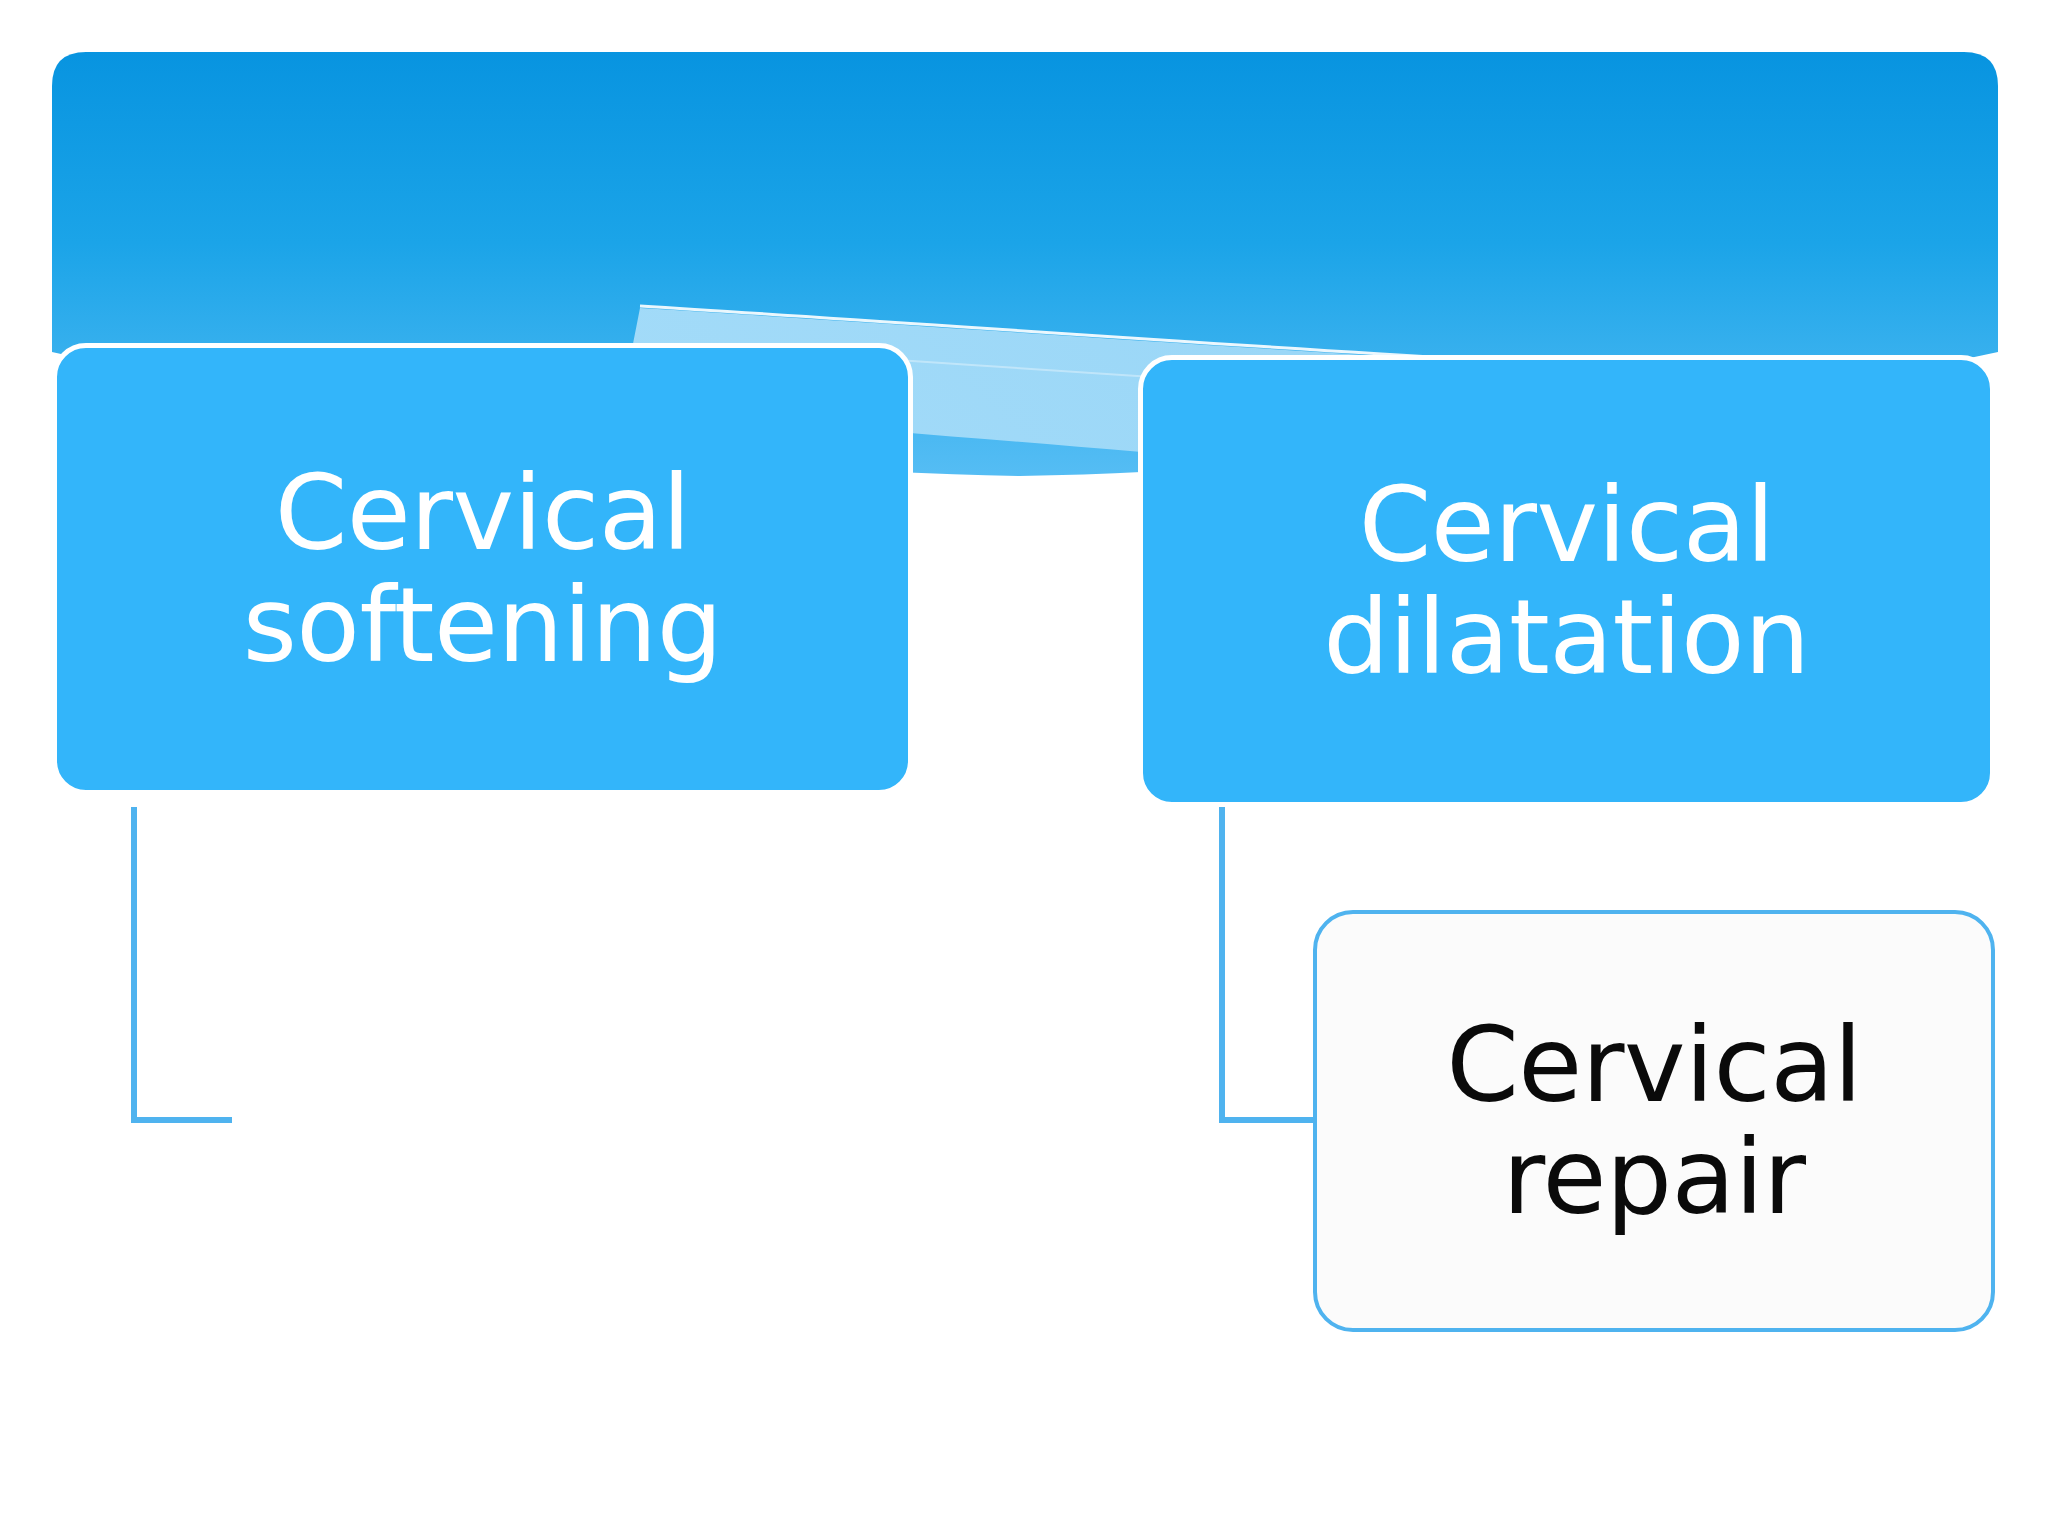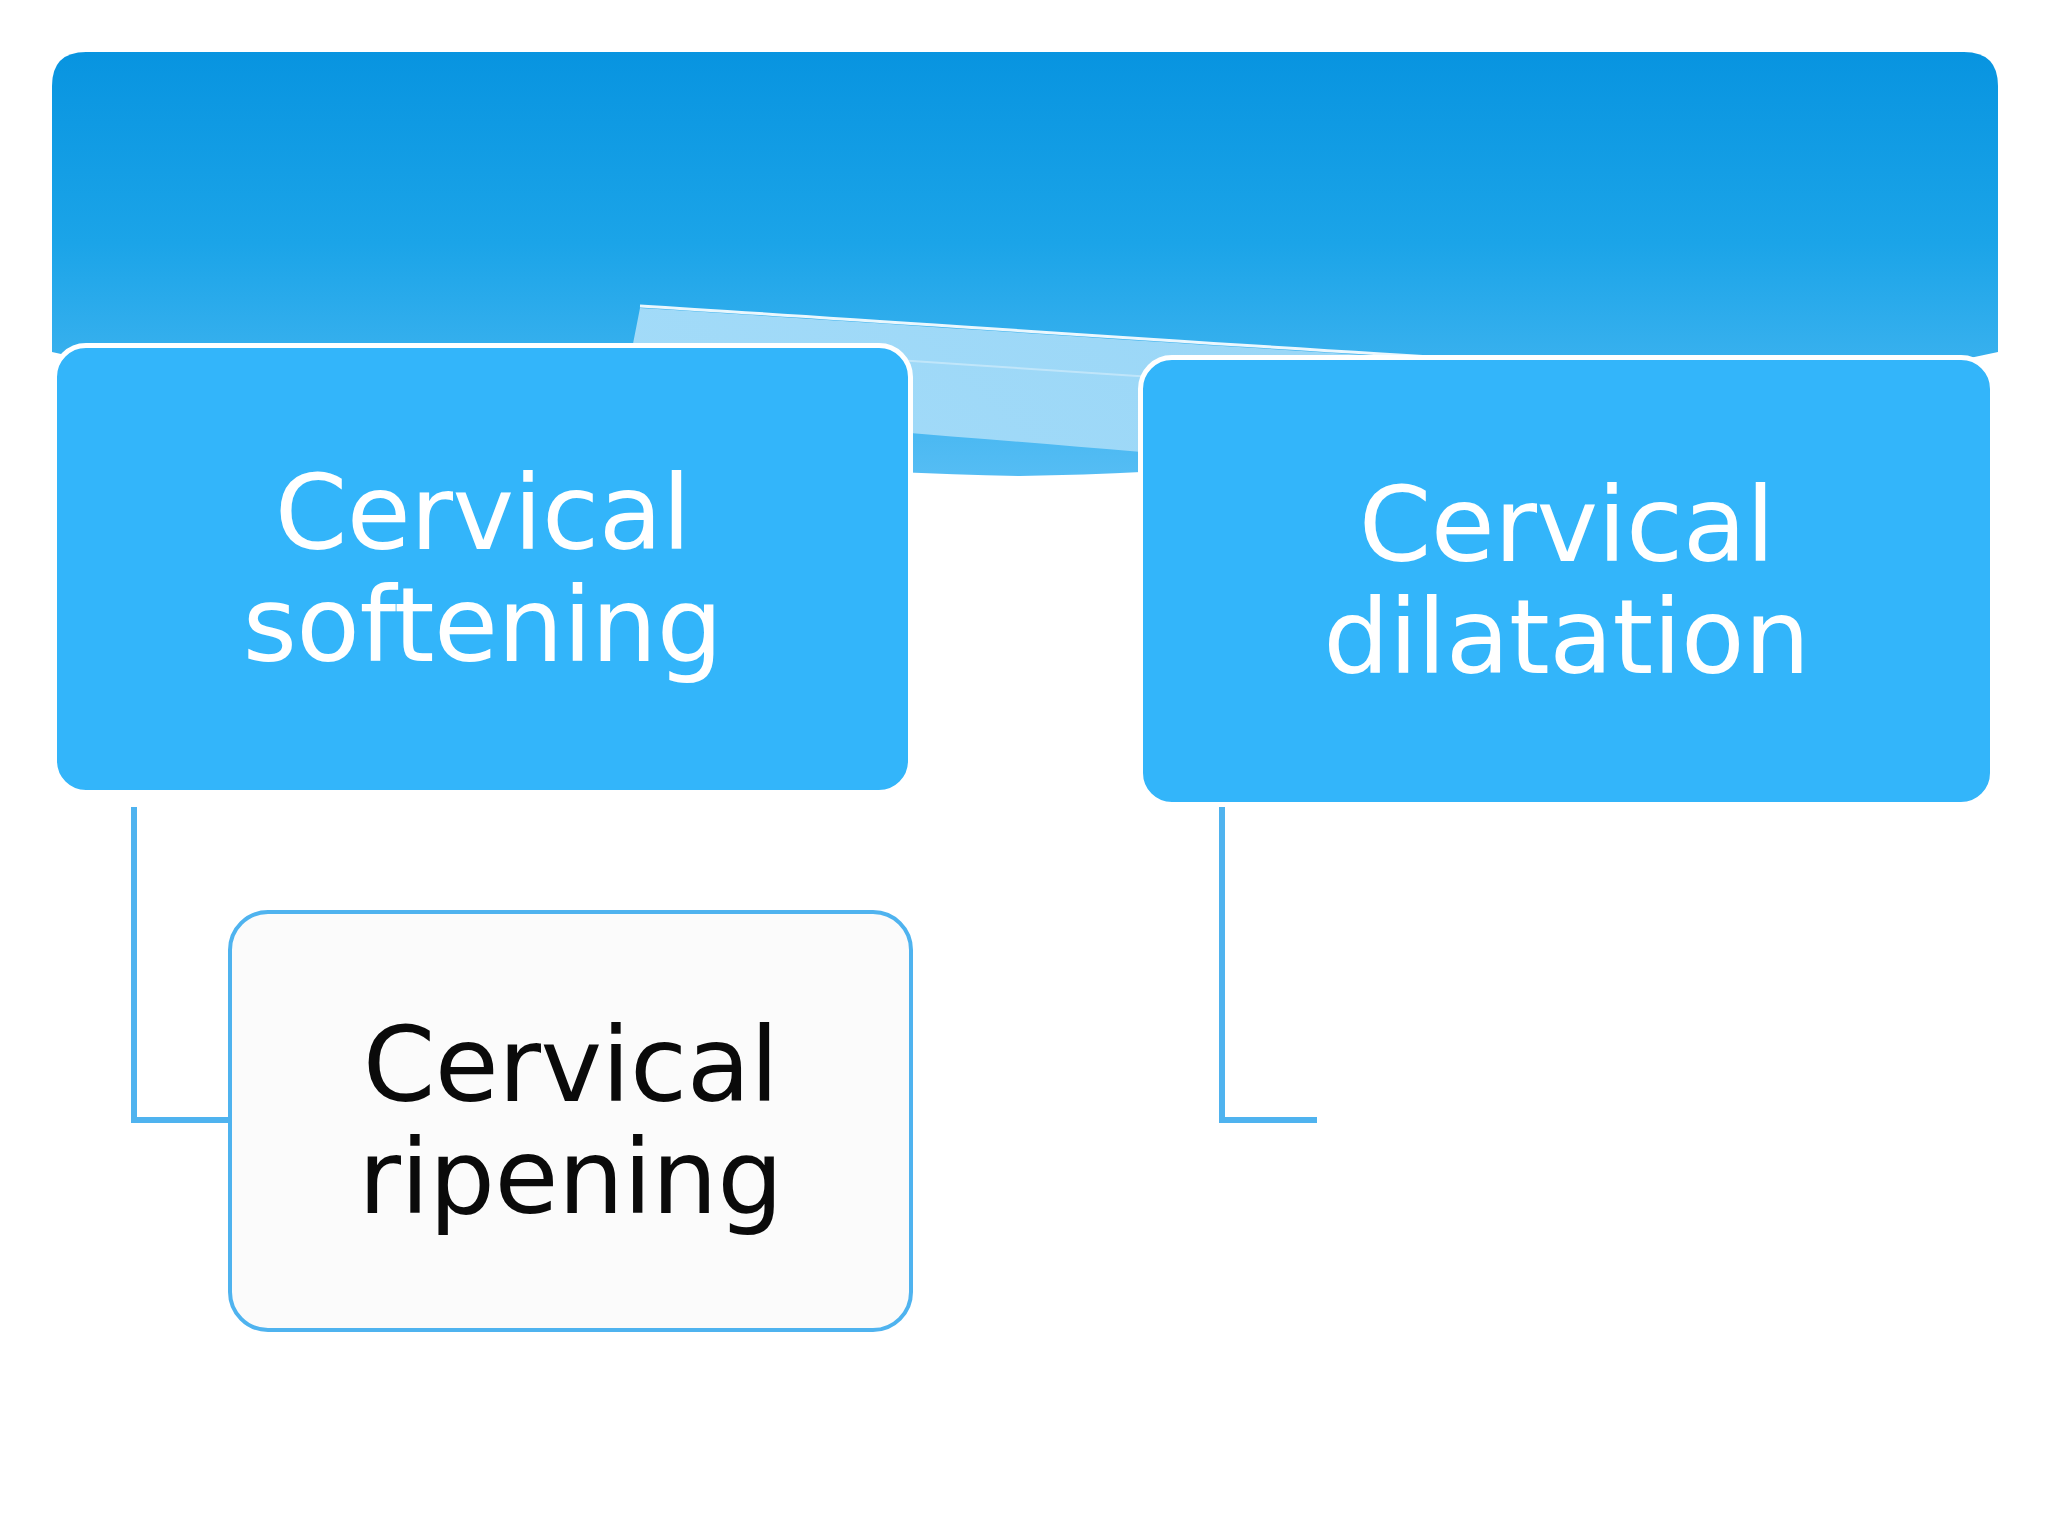--- a/index.html
+++ b/index.html
@@ -146,18 +146,18 @@
   </svg>
 
   <div class="node node-primary" id="node-cervical-softening">
     <span class="node-label">Cervical softening</span>
   </div>
 
   <div class="node node-primary" id="node-cervical-dilatation">
     <span class="node-label">Cervical dilatation</span>
   </div>
 
-  <div class="node node-secondary" id="node-cervical-ripening">
-    <span class="node-label">Cervical ripening</span>
+
+  <div class="node node-secondary" id="node-cervical-repair">
+    <span class="node-label">Cervical repair</span>
   </div>
-
 
 </div>
 
 </body></html>

